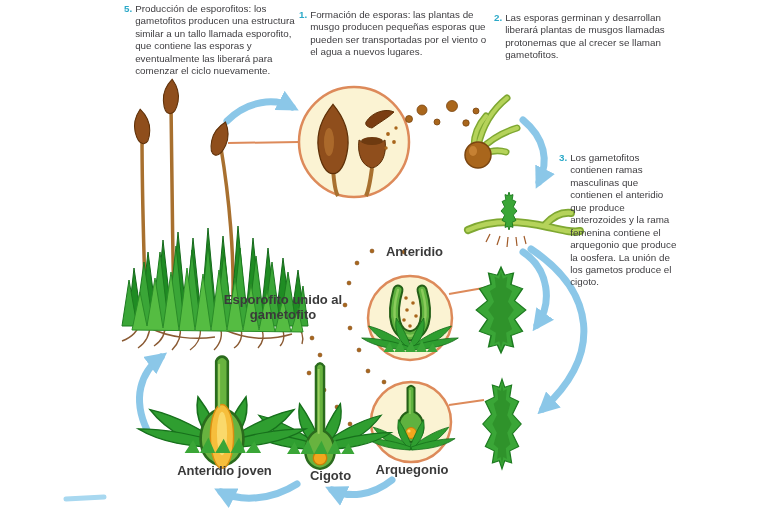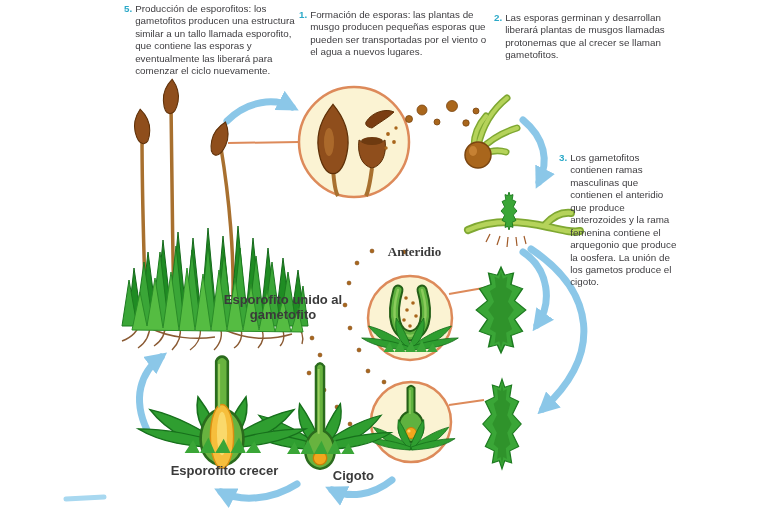--- a/index.html
+++ b/index.html
@@ -248,20 +248,21 @@
   <span>Las esporas germinan y desarrollan liberará plantas de musgos llamadas protonemas que al crecer se llaman gametofitos.</span>
 </div>
 
 <div class="step" style="left:559px;top:152px;width:118px;">
   <span class="num">3.</span>
   <span>Los gametofitos contienen ramas masculinas que contienen el anteridio que produce anterozoides y la rama femenina contiene el arquegonio que produce la oosfera. La unión de los gametos produce el cigoto.</span>
 </div>
 
 <div class="lbl" style="left:222px;top:257px;width:122px;margin-top:36px;">Esporofito unido al gametofito</div>
 
-<div class="lbl" style="left:362px;top:245px;width:105px;font-family:Liberation Serif, serif;">Anteridio</div>
-
-
-<div class="lbl" style="left:299px;top:469px;width:75px;text-align:right;">Cigoto</div>
-
-<div class="lbl" style="left:142px;top:464px;width:165px;">Esporofito crecer</div>
+<div class="lbl" style="left:362px;top:245px;width:105px;">Anteridio</div>
+
+<div class="lbl" style="left:356px;top:463px;width:112px;">Arquegonio</div>
+
+<div class="lbl" style="left:293px;top:469px;width:75px;">Cigoto</div>
+
+<div class="lbl" style="left:142px;top:464px;width:165px;">Anteridio joven</div>
 
 </div>
 
 </body></html>

